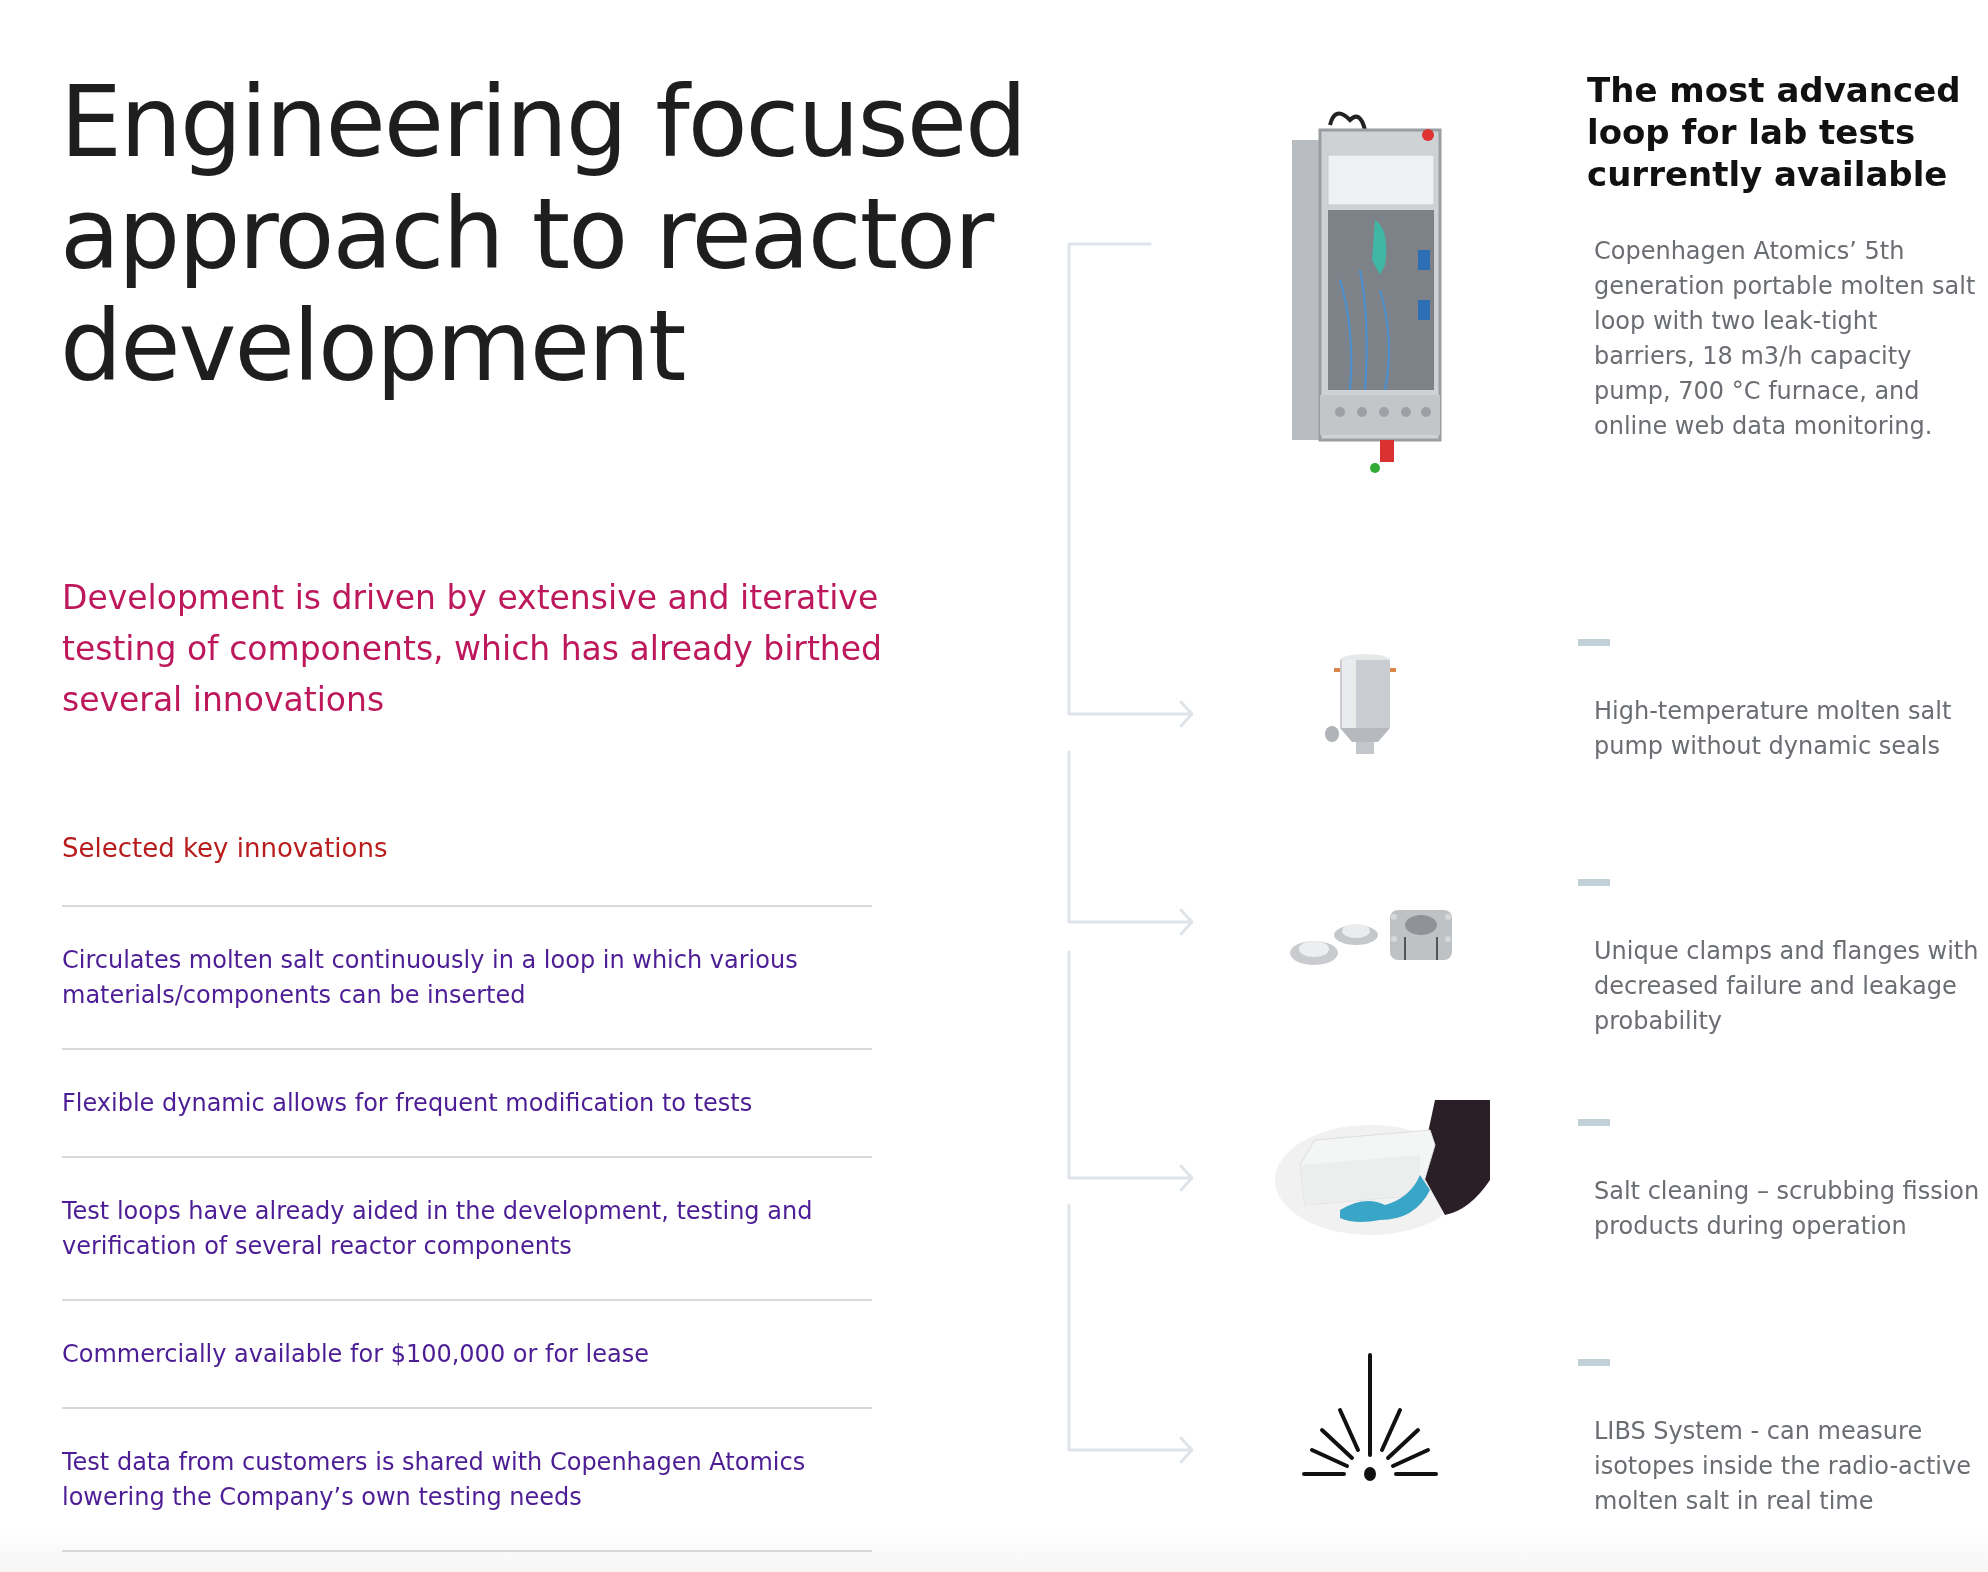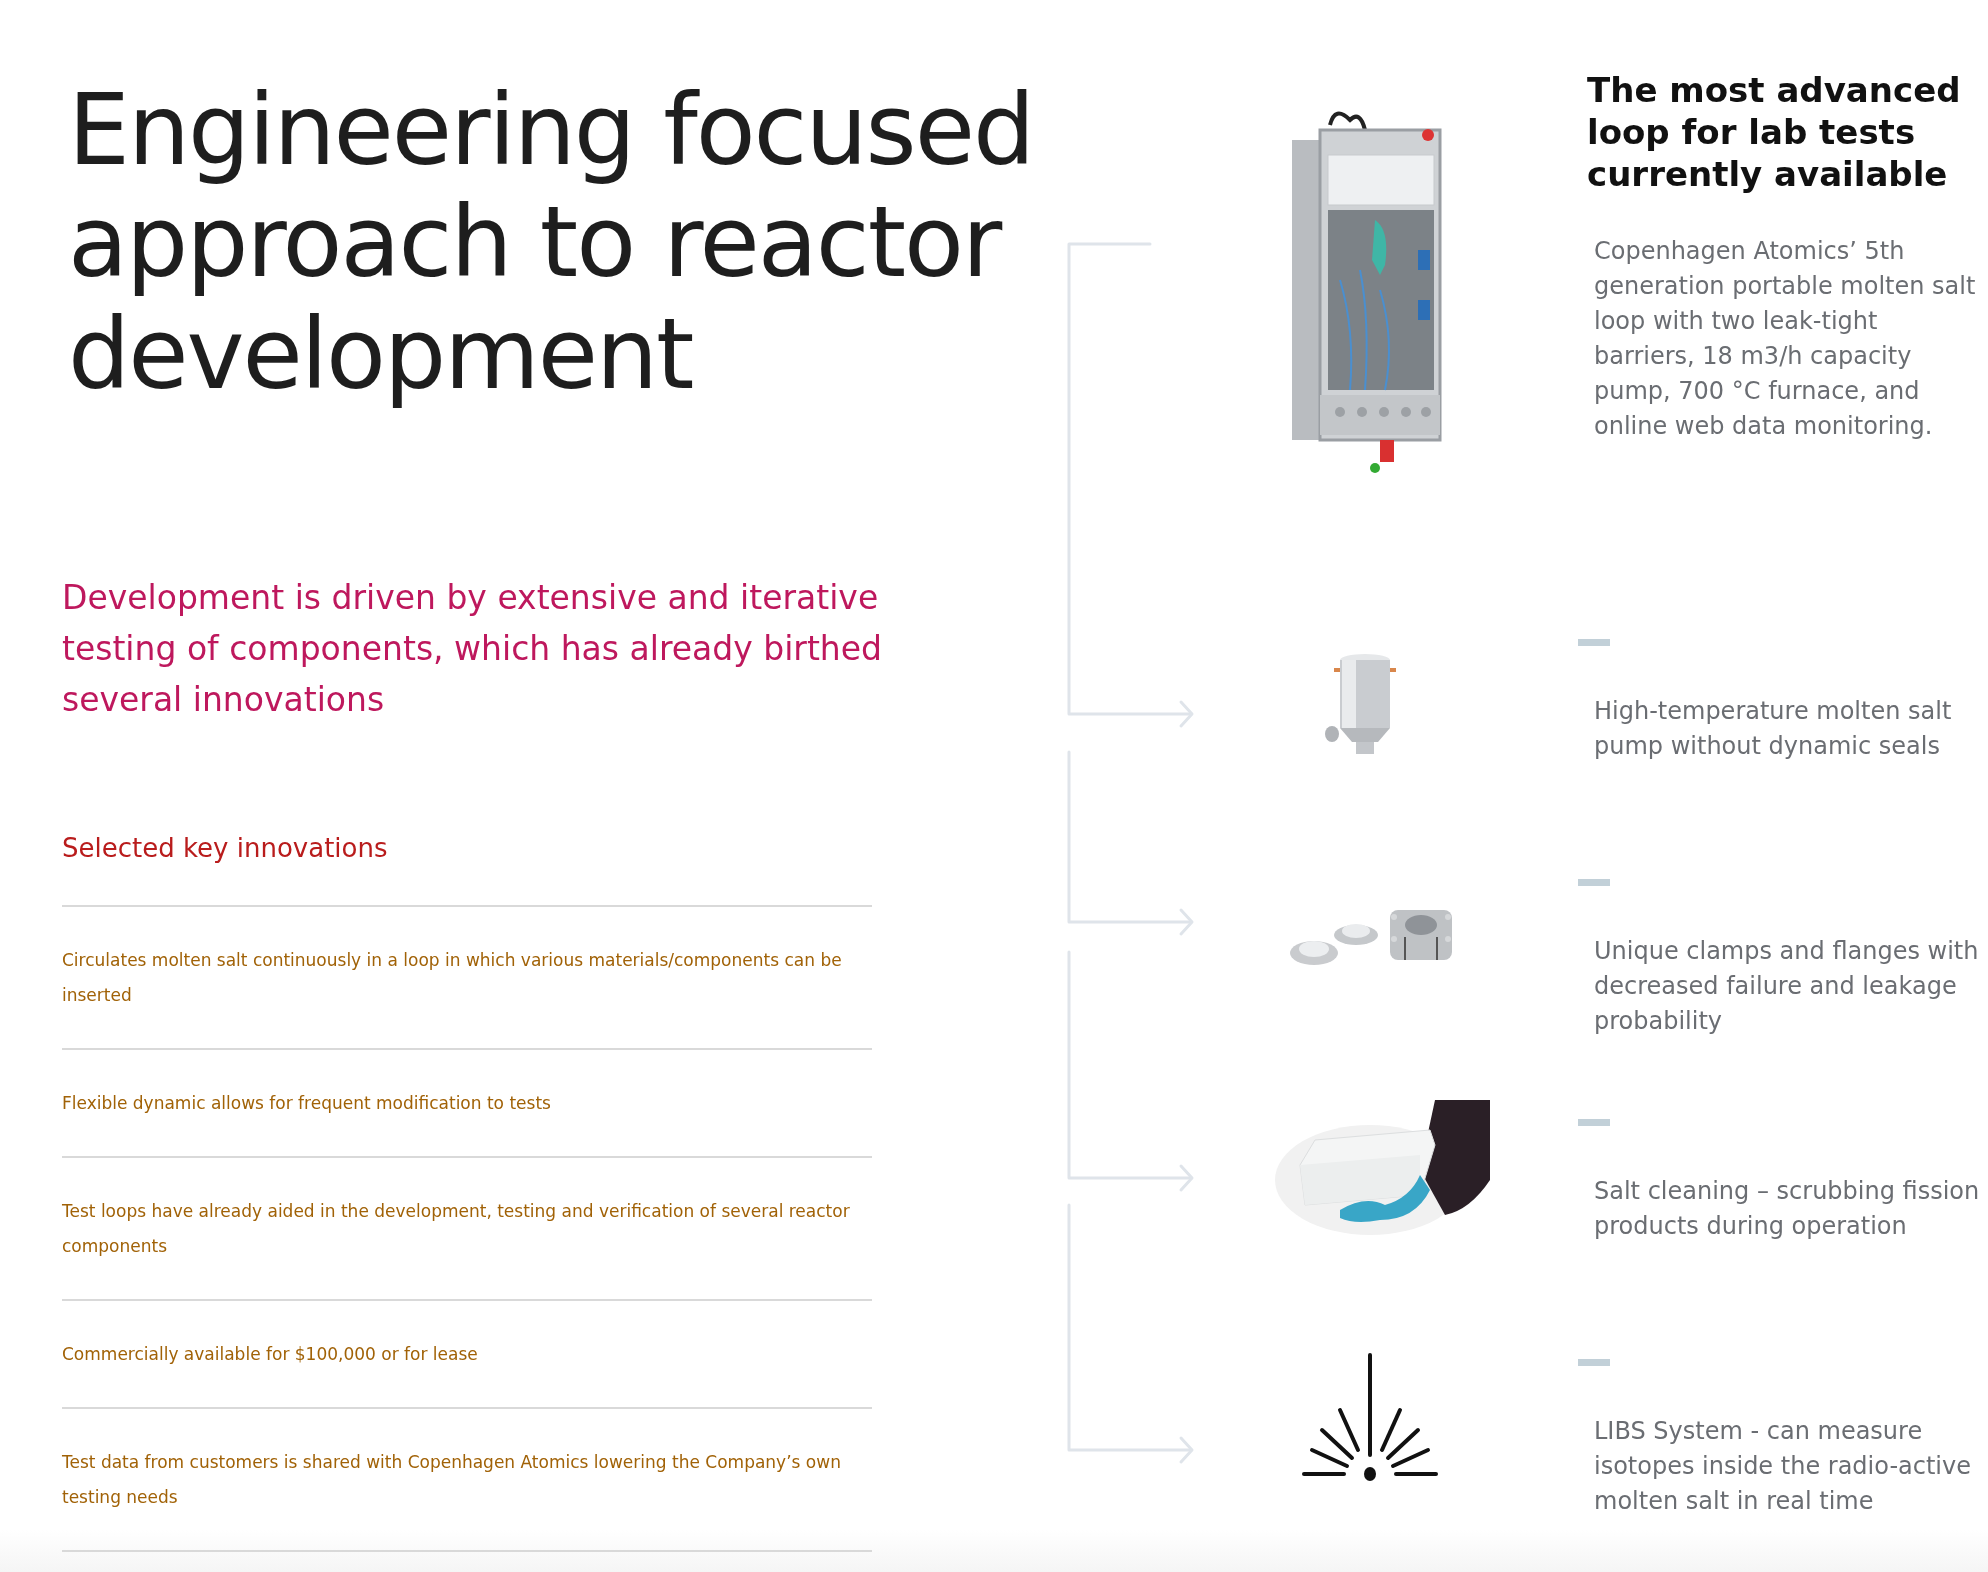--- a/index.html
+++ b/index.html
@@ -3,21 +3,21 @@
 <meta charset="utf-8">
 <style>
   html, body { margin:0; padding:0; }
   body {
     width:1988px; height:1572px; position:relative; overflow:hidden;
     background: linear-gradient(to bottom, #ffffff 0px, #ffffff 1530px, #f5f5f5 1572px);
     font-family: "Liberation Sans", sans-serif;
     color:#1f1f1f;
   }
   .headline {
-    position:absolute; left:60px; top:66px; width:980px; margin:8px;
+    position:absolute; left:60px; top:66px; width:980px; margin:0;
     font-family:"DejaVu Sans", sans-serif; font-weight:400;
     font-size:98px; line-height:112px; letter-spacing:-2px; color:#1e1e1e;
   }
   .lead {
     position:absolute; left:62px; top:572px; width:830px; margin:0;
     font-family:"DejaVu Sans", sans-serif;
     font-size:33px; line-height:51px; color:#be185d;
   }
   .inno-title {
     position:absolute; left:62px; top:830px; margin:0;
@@ -25,21 +25,21 @@
     font-size:26px; line-height:36px; color:#b91c1c;
     font-weight:400;
   }
   .inno-list {
     position:absolute; left:62px; top:905px; width:810px; margin:0; padding:0; list-style:none;
     border-top:2px solid #d9d9d9;
   }
   .inno-list li {
     border-bottom:2px solid #d9d9d9;
     font-family:"DejaVu Sans", sans-serif;
-    font-size:17px; line-height:35px; color:#a16207;
+    font-size:24px; line-height:35px; color:#4c1d95;
     display:flex; align-items:center; padding:0;
   }
   .inno-list li.two { height:141px; }
   .inno-list li.one { height:106px; }
 
   .connector { position:absolute; left:1060px; top:0; width:140px; height:1572px; }
 
   .img { position:absolute; }
   .feat-title {
     position:absolute; left:1578px; top:60px; width:380px; margin:9px;

